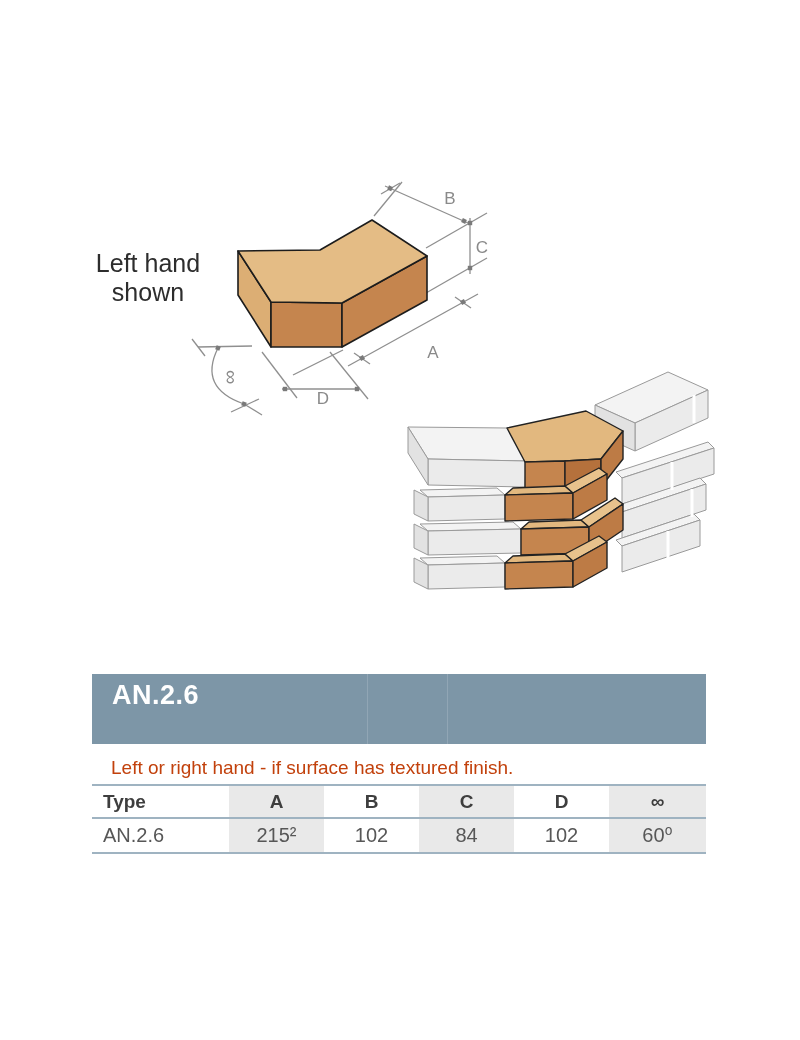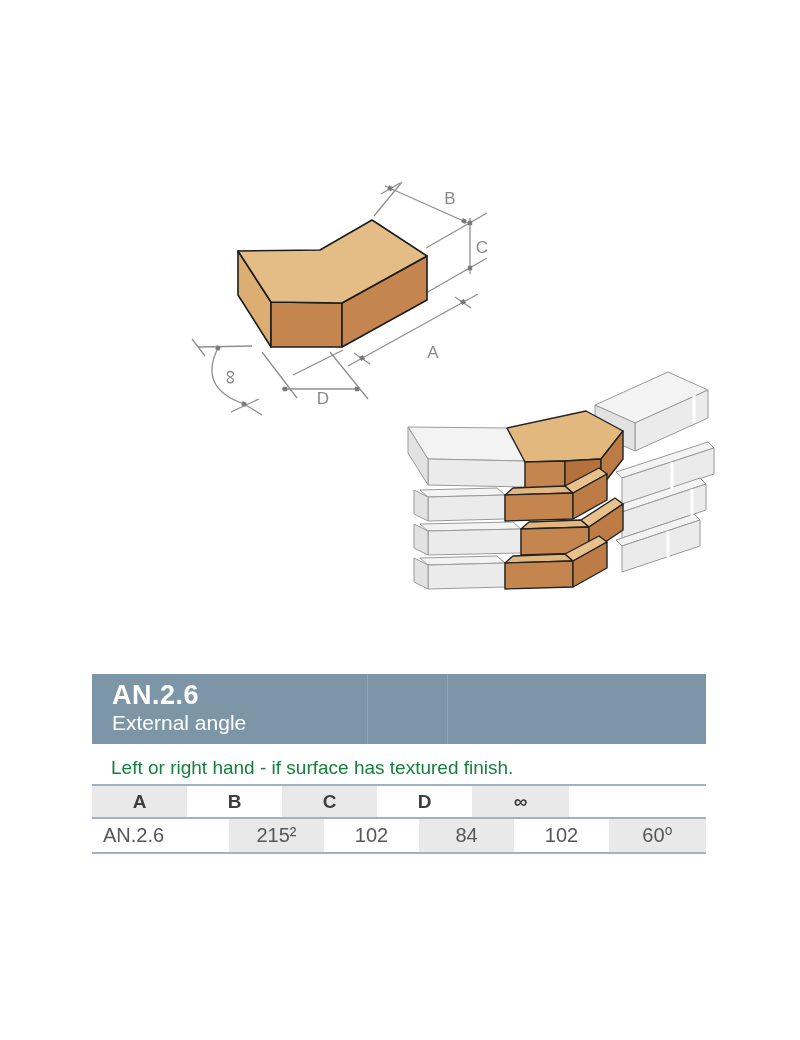--- a/index.html
+++ b/index.html
@@ -16,21 +16,21 @@
   .illus{position:absolute;left:185px;top:170px;}
   
   .prod-header{
     position:absolute;left:92px;top:674px;width:614px;height:70px;
     background:#7d96a7;color:#ffffff;box-sizing:border-box;padding:6px 0 0 20px;
   }
   .prod-header .artifact{position:absolute;top:0;bottom:0;width:1px;background:rgba(255,255,255,0.16);}
   .prod-code{font-size:27px;font-weight:bold;letter-spacing:0.5px;line-height:30px;}
   .prod-name{font-size:21px;line-height:26px;}
   .prod-desc{
-    position:absolute;left:111px;top:757px;font-size:19px;color:#15803d;
+    position:absolute;left:111px;top:757px;font-size:19px;color:#c2410c;
   }
   
   .spec-table{
     position:absolute;left:92px;top:784px;width:614px;
     border-top:2px solid #9fb3c1;border-bottom:2px solid #9fb3c1;
   }
   .t-row{display:flex;}
   .t-head{border-bottom:2px solid #9fb3c1;}
   .t-cell{box-sizing:border-box;font-size:19px;}
   .t-head .t-cell{height:31px;line-height:31px;font-weight:bold;color:#3e3e3e;}
@@ -38,20 +38,21 @@
   .c0{width:137px;text-align:left;padding-left:11px;}
   .c1,.c2,.c3,.c4{width:95px;text-align:center;}
   .c5{width:97px;text-align:center;}
   .shade{background:#e9e9e9;}
 </style>
 </head>
 <body>
 
 <div class="canvas">
 
+  <div class="hand-note">Left hand shown</div>
 
   <svg class="illus" width="535" height="440" viewBox="185 170 535 440" xmlns="http://www.w3.org/2000/svg">
 
     <g stroke="#8f8f8f" stroke-width="1.3" fill="none">
 
       <path d="M385,186 L468,223"></path>
       <path d="M381,194 L400,183"></path>
       <path d="M374,216 L402,182"></path>
 
       <path d="M426,248 L487,213"></path>
@@ -160,27 +161,27 @@
       <polygon points="565,554 599,536 607,542 573,561" fill="#e8c28c"></polygon>
       <polygon points="505,563 573,561 573,587 505,589" fill="#c5854e"></polygon>
       <polygon points="573,561 607,542 607,568 573,587" fill="#bd7b45"></polygon>
     </g>
   </svg>
 
   <div class="prod-header">
     <div class="artifact" style="left:275px;"></div>
     <div class="artifact" style="left:355px;"></div>
     <div class="prod-code">AN.2.6</div>
-    <div class="prod-name">External angle</div>
   </div>
 
   <div class="prod-desc">Left or right hand - if surface has textured finish.</div>
 
   <div class="spec-table">
     <div class="t-row t-head">
+      <div class="t-cell c0">Type</div>
       <div class="t-cell c1 shade">A</div>
       <div class="t-cell c2">B</div>
       <div class="t-cell c3 shade">C</div>
       <div class="t-cell c4">D</div>
       <div class="t-cell c5 shade">∞</div>
     </div>
     <div class="t-row t-data">
       <div class="t-cell c0">AN.2.6</div>
       <div class="t-cell c1 shade">215²</div>
       <div class="t-cell c2">102</div>

